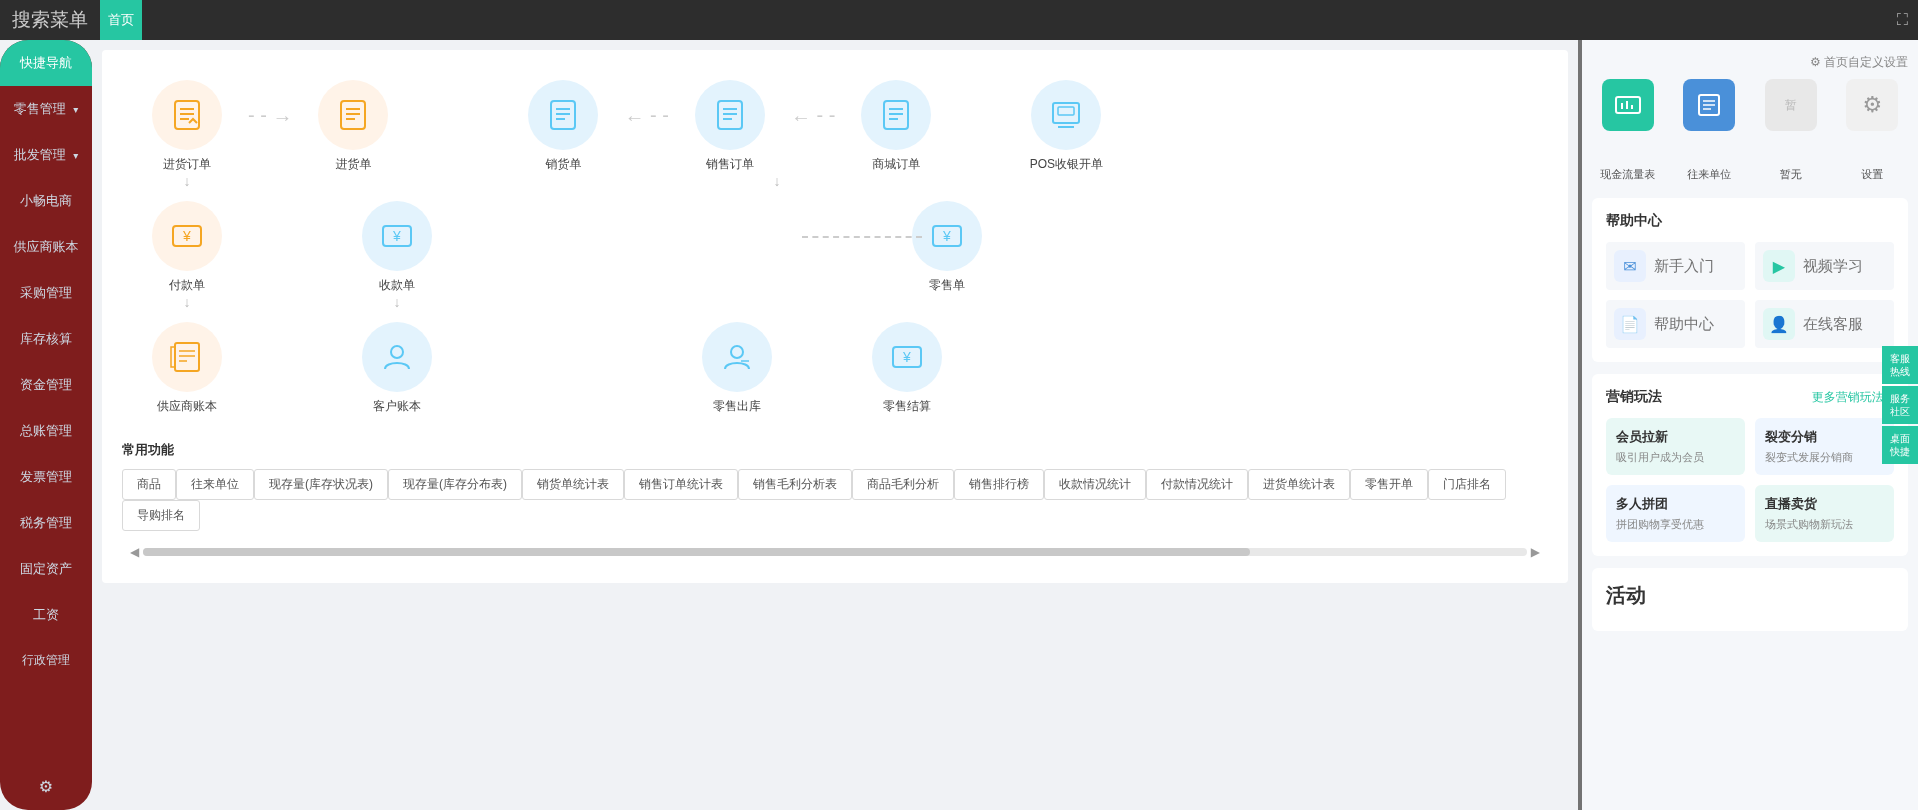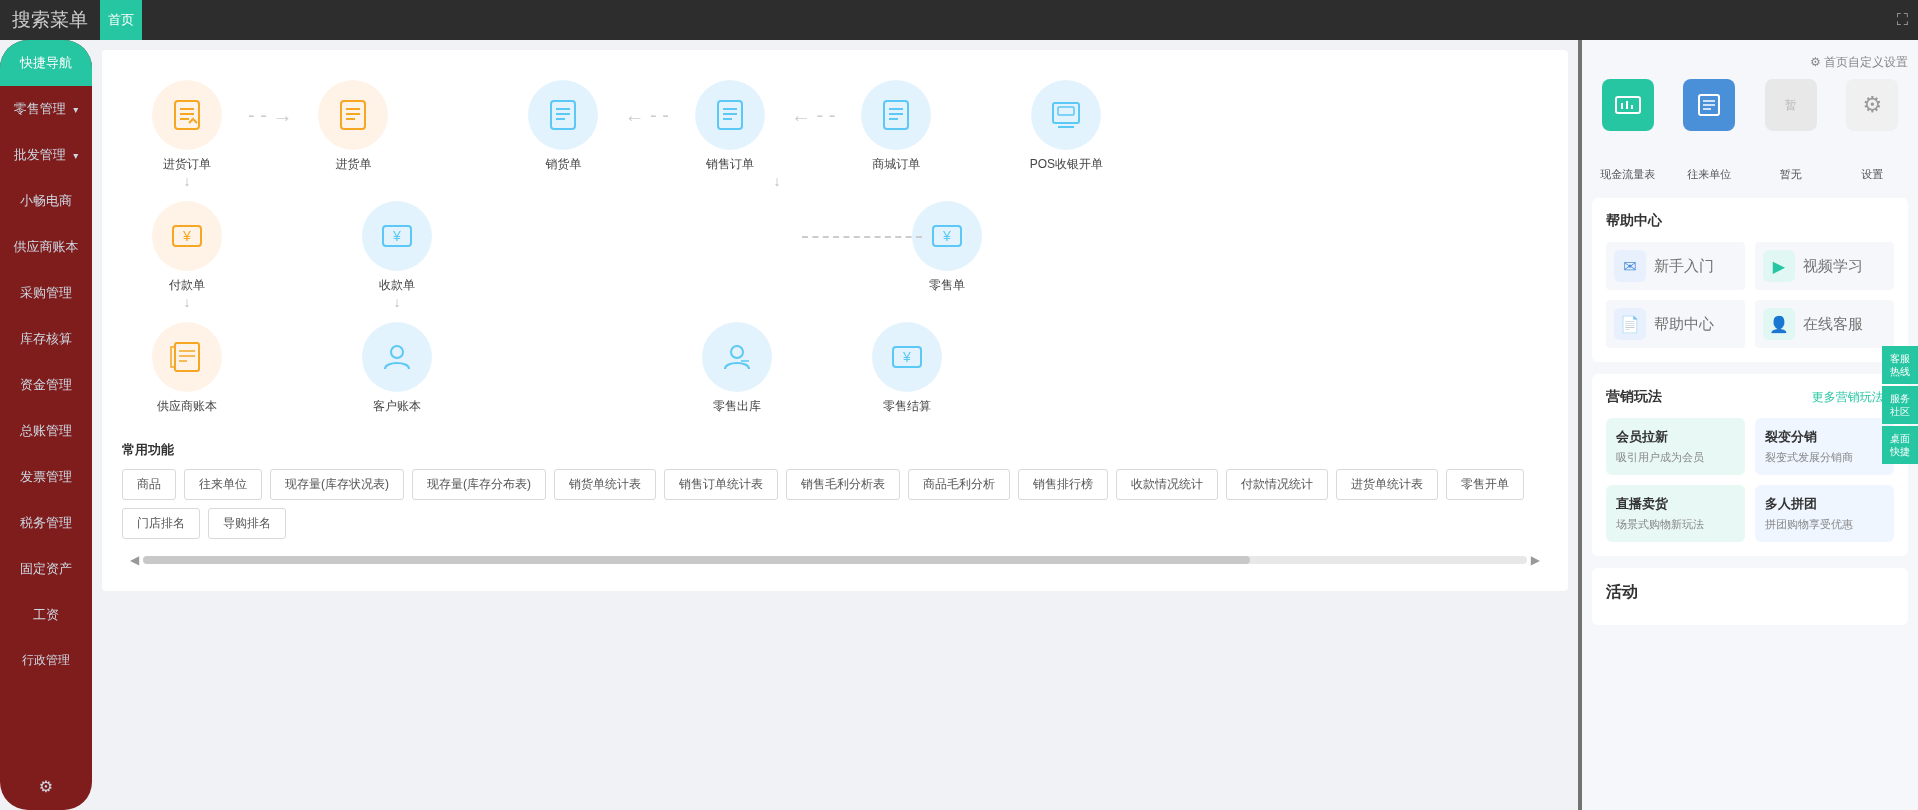--- a/index.html
+++ b/index.html
@@ -27,21 +27,21 @@
 
     
     .main-panel { flex: 1; overflow-y: auto; padding: 10px; }
 
     
     .flow-card { background: #fff; border-radius: 4px; padding: 20px; margin-bottom: 10px; }
 
     
     .common-functions { margin-top: 16px; }
     .section-title { font-size: 13px; color: #333; font-weight: bold; margin-bottom: 10px; }
-    .func-grid { display: flex; flex-wrap: wrap; gap: 8px; }
+    .func-grid { display: flex; flex-wrap: wrap; }
     .func-btn { border: 1px solid #d9d9d9; background: #fff; color: #555; font-size: 12px; padding: 6px 14px; border-radius: 3px; cursor: pointer; white-space: nowrap; }
 
     
     .scroll-bar-area { display: flex; align-items: center; margin-top: 10px; background: #fff; padding: 4px; border-radius: 2px; }
     .scroll-arrow { color: #999; font-size: 12px; cursor: pointer; padding: 0 4px; }
     .scroll-track { flex: 1; height: 8px; background: #e8e8e8; border-radius: 4px; position: relative; }
     .scroll-thumb { width: 80%; height: 8px; background: #c8c8c8; border-radius: 4px; }
 
     
     .right-panel { width: 340px; background: #f5f7fa; border-left: 4px solid #737373; overflow-y: auto; padding: 10px; }
@@ -74,21 +74,21 @@
     .marketing-more { font-size: 12px; color: #26c6a2; cursor: pointer; }
     .marketing-grid { display: grid; grid-template-columns: 1fr 1fr; gap: 10px; }
     .marketing-item { background: #f0f8ff; border-radius: 6px; padding: 10px; cursor: pointer; }
     .marketing-item.green { background: #e8f8f5; }
     .marketing-item.blue { background: #eff6ff; }
     .marketing-item-title { font-size: 13px; font-weight: bold; color: #333; margin-bottom: 4px; }
     .marketing-item-desc { font-size: 11px; color: #888; }
 
     
     .activity-section { background: #fff; border-radius: 6px; padding: 14px; }
-    .activity-title { font-size: 16px; font-weight: bold; color: #333; margin-bottom: 8px; }
+    .activity-title { font-size: 20px; font-weight: bold; color: #333; margin-bottom: 8px; }
 
     
     .float-btns { position: fixed; right: 0; top: 50%; transform: translateY(-50%); display: flex; flex-direction: column; gap: 2px; z-index: 100; }
     .float-btn { background: #26c6a2; color: #fff; font-size: 11px; padding: 8px 6px; cursor: pointer; text-align: center; writing-mode: horizontal-tb; width: 36px; }
 
     
     .diagram-container { position: relative; padding: 10px 0; }
     .node-col { display: flex; flex-direction: column; align-items: center; width: 130px; }
     .node-circle { width: 70px; height: 70px; border-radius: 50%; display: flex; align-items: center; justify-content: center; font-size: 24px; }
     .node-circle.orange { background: #fff3e8; color: #f5a623; }
@@ -452,27 +452,27 @@
         </div>
         <div class="marketing-grid">
           <div class="marketing-item green">
             <div class="marketing-item-title">会员拉新</div>
             <div class="marketing-item-desc">吸引用户成为会员</div>
           </div>
           <div class="marketing-item blue">
             <div class="marketing-item-title">裂变分销</div>
             <div class="marketing-item-desc">裂变式发展分销商</div>
           </div>
+          <div class="marketing-item blue">
+            <div class="marketing-item-title">多人拼团</div>
+            <div class="marketing-item-desc">拼团购物享受优惠</div>
+          </div>
           <div class="marketing-item green">
             <div class="marketing-item-title">直播卖货</div>
             <div class="marketing-item-desc">场景式购物新玩法</div>
-          </div>
-          <div class="marketing-item blue">
-            <div class="marketing-item-title">多人拼团</div>
-            <div class="marketing-item-desc">拼团购物享受优惠</div>
           </div>
         </div>
       </div>
 
       <div class="activity-section">
         <div class="activity-title">活动</div>
       </div>
 
     </div>
 

